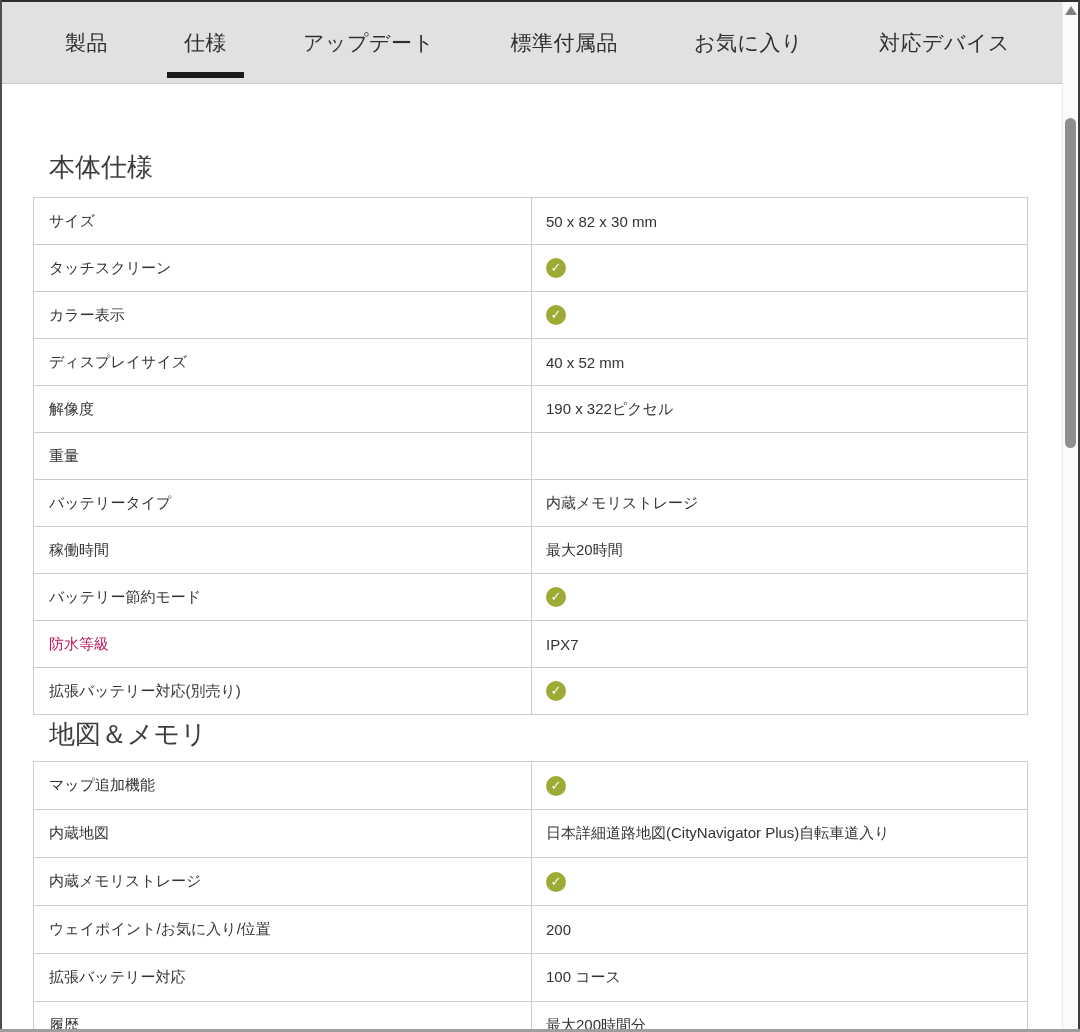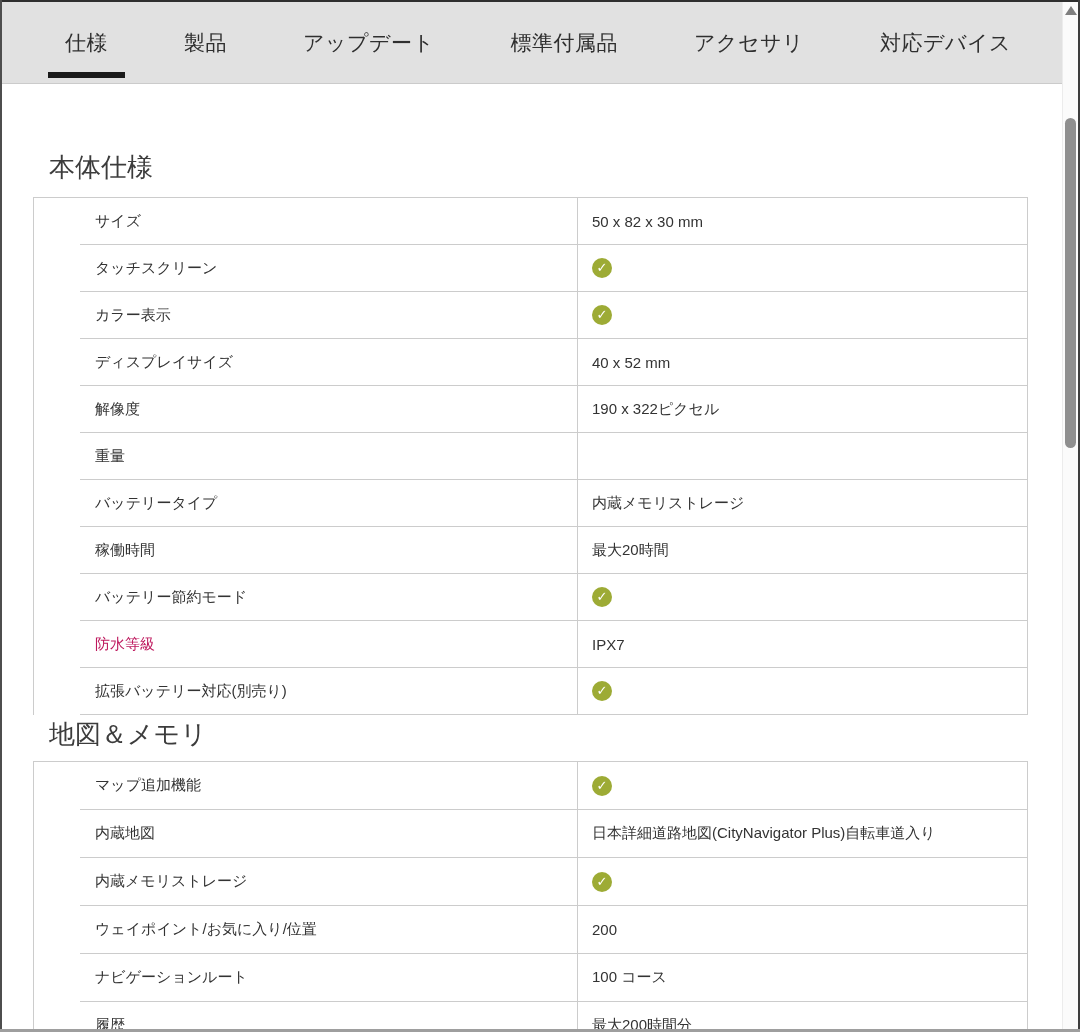--- a/index.html
+++ b/index.html
@@ -48,21 +48,21 @@
 
   
   .content { position:absolute; left:33px; top:85px; width:995px; }
   .section-title {
     font-size:26px; font-weight:400; color:#3c3c3c;
     line-height:34px; margin:16px;
   }
   .section:first-child .section-title { margin-top:65px; margin-bottom:13px; }
   .section + .section .section-title { margin-top:2px; margin-bottom:10px; }
 
-  .spec-table { border:1px solid #cccccc; border-bottom:none;padding-left:46px; }
+  .spec-table { border:1px solid #cccccc; border-bottom:none; }
   .spec-row { display:flex; height:46px; border-bottom:1px solid #cccccc; background:#ffffff; }
   .section.rows-47 .spec-row { height:47px; }
   .cell-label {
     width:498px; box-sizing:border-box; border-right:1px solid #cccccc;
     display:flex; align-items:center; padding-left:15px;
     font-size:15px; color:#333333;
   }
   .cell-value {
     flex:1; display:flex; align-items:center; padding-left:14px;
     font-size:15px; color:#333333;
@@ -73,38 +73,38 @@
     display:flex; align-items:center; justify-content:center;
     color:#ffffff; font-size:13px; font-weight:bold; line-height:20px;
   }
 </style>
 </head>
 <body>
 
 <div class="viewport">
 
   <div class="tabbar" id="tabbar">
+  <div class="tab">
+    <span class="tab-label">製品</span>
+  </div>
+
   <div class="tab active">
     <span class="tab-label">仕様</span>
   </div>
 
   <div class="tab">
-    <span class="tab-label">製品</span>
-  </div>
-
-  <div class="tab">
     <span class="tab-label">アップデート</span>
   </div>
 
   <div class="tab">
     <span class="tab-label">標準付属品</span>
   </div>
 
   <div class="tab">
-    <span class="tab-label">アクセサリ</span>
+    <span class="tab-label">お気に入り</span>
   </div>
 
   <div class="tab">
     <span class="tab-label">対応デバイス</span>
   </div>
 </div>
 
   <div class="content" id="content">
   <div class="section">
     <h2 class="section-title">本体仕様</h2>
@@ -196,21 +196,21 @@
               <span class="check-badge" style="background-color: rgb(157, 171, 53);">✓</span>
             </div>
   </div>
 
   <div class="spec-row">
     <div class="cell-label">ウェイポイント/お気に入り/位置</div>
     <div class="cell-value">200</div>
   </div>
 
   <div class="spec-row">
-    <div class="cell-label">ナビゲーションルート</div>
+    <div class="cell-label">拡張バッテリー対応</div>
     <div class="cell-value">100 コース</div>
   </div>
 
   <div class="spec-row">
     <div class="cell-label">履歴</div>
     <div class="cell-value">最大200時間分</div>
   </div>
 </div>
   </div>
 </div>

